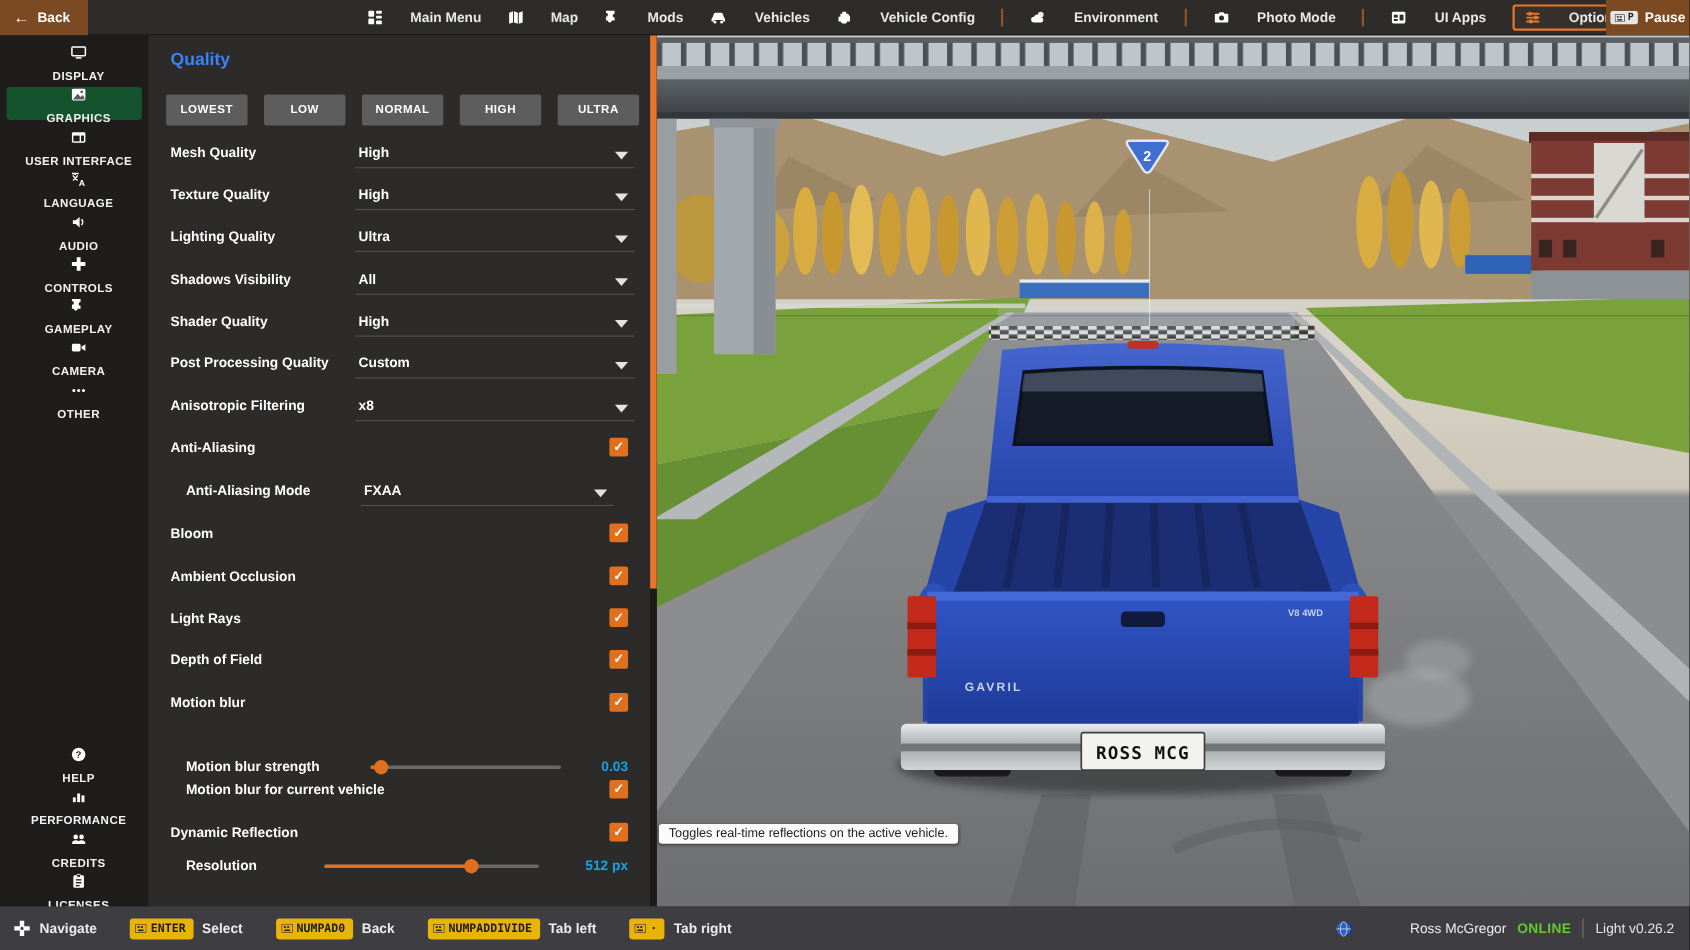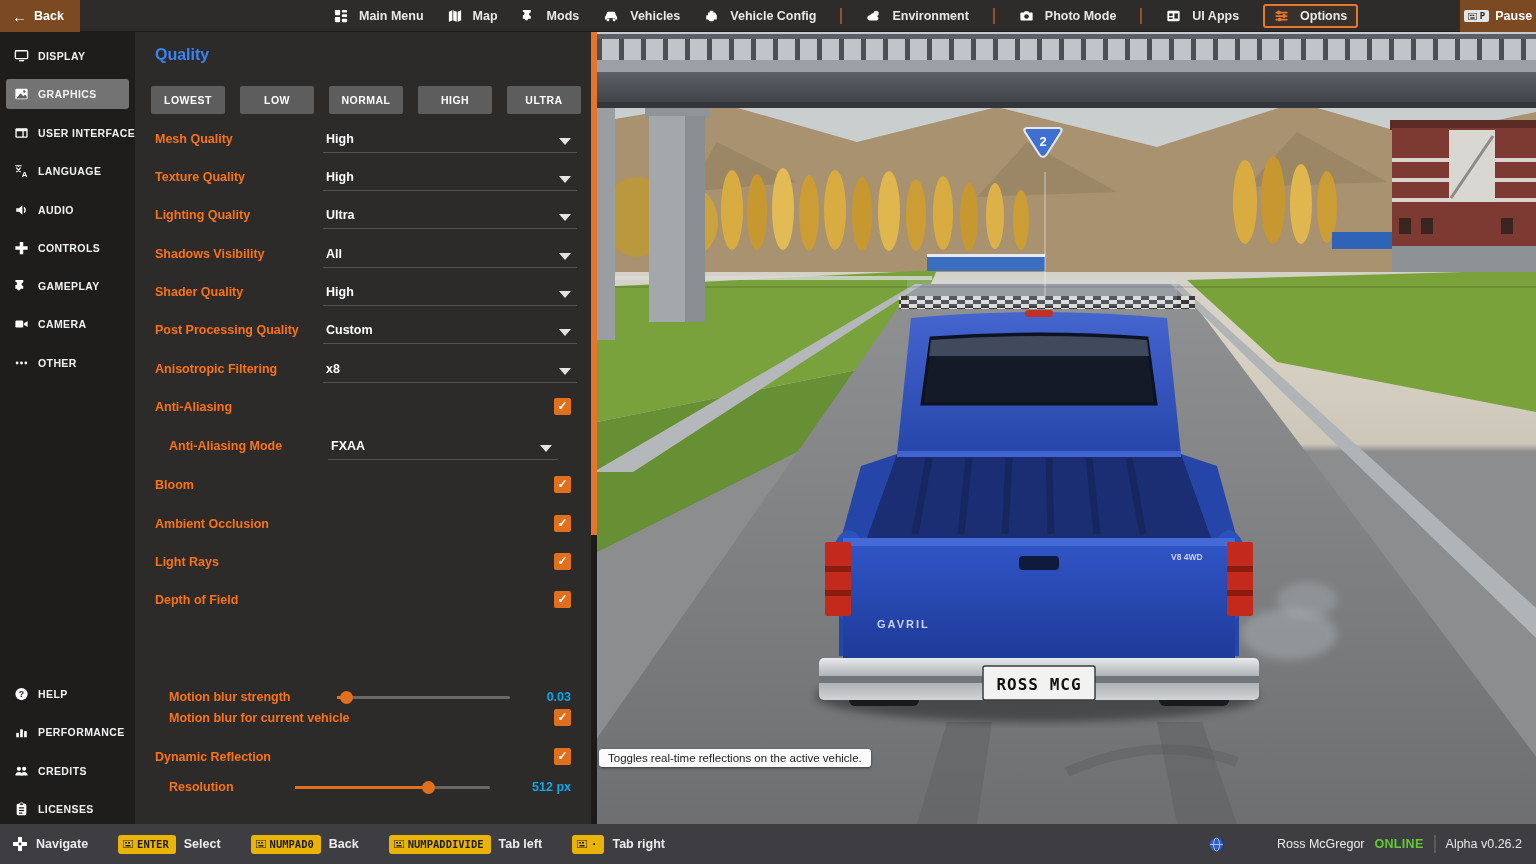--- a/index.html
+++ b/index.html
@@ -9,52 +9,52 @@
 
   
   .topbar { position:absolute; left:0; top:0; width:1536px; height:32px;
     background:#2d2c2b; border-bottom:1px solid #1d1c1b; z-index:40; }
   .back-btn { position:absolute; left:0; top:0; height:32px; width:80px;
     background:#7c4a22; color:#fff; display:flex; align-items:center; gap:7px;
     padding-left:12px; font-size:12.5px; font-weight:bold; cursor:pointer; }
   .back-arrow { font-size:15px; line-height:1; }
   .topnav { position:absolute; left:334px; top:0; height:32px; display:flex;
     align-items:center; gap:24px; color:#e8e8e8; }
-  .topnav .nav-item { display:flex; align-items:center; gap:11px; font-size:12.5px;
+  .topnav .nav-item { display:flex; align-items:center; gap:25px; font-size:12.5px;
     font-weight:bold; white-space:nowrap; cursor:pointer; }
   .topnav .nav-item svg { display:block; }
   .nav-sep { width:2px; height:16px; background:#a35c26; opacity:.85; }
   .nav-item.active { border:2px solid #e8762c; border-radius:3px; padding:3px 9px;
     background:rgba(232,118,44,.06); }
   .nav-item.active svg { color:#e8762c; }
   .pause-btn { position:absolute; right:0; top:0; height:32px; width:76px;
     background:#7c4a22; color:#fff; display:flex; align-items:center; gap:6px;
     justify-content:center; font-size:12.5px; font-weight:bold; cursor:pointer; }
   .minikey { background:#e6e6e6; color:#222; border-radius:2px; font-family:"DejaVu Sans Mono",monospace;
     font-size:9px; font-weight:bold; padding:1px 4px; display:inline-flex; align-items:center; gap:3px; }
 
   
   .sidebar { position:absolute; left:0; top:32px; width:135px; height:792px;
     background:#1e1d1c; z-index:30; }
   .side-item { position:absolute; left:6px; width:123px; height:30px; border-radius:3px;
     display:flex; align-items:center; gap:9px; padding-left:8px; color:#f2f2f2;
-    font-size:10.5px; font-weight:bold; letter-spacing:.4px; cursor:pointer; white-space:nowrap; }
+    font-size:10.5px; font-weight:bold; letter-spacing:.4px; cursor:pointer; white-space:nowrap;flex-direction:column; }
   .side-item svg { flex:0 0 auto; }
-  .side-item.active { background:#737373; }
+  .side-item.active { background:#14532d; }
 
   
   .panel { position:absolute; left:135px; top:32px; width:462px; height:792px;
     background:#2c2b2a; z-index:20; }
   .panel-title { position:absolute; left:20px; top:14px; color:#3b82f6; font-size:16px; font-weight:bold; }
   .presets { position:absolute; left:16px; top:54px; display:flex; gap:15px; }
   .preset-btn { width:74px; height:28px; background:#5d5d5d; border:none; border-radius:2px;
     color:#fff; font-family:"Liberation Sans",sans-serif; font-size:10.5px; font-weight:bold;
     letter-spacing:.5px; cursor:pointer; }
   .row { position:absolute; left:0; width:462px; height:24px; }
-  .rlabel { position:absolute; left:20px; top:3px; color:#f97316; font-size:12.5px; font-weight:bold; }
+  .rlabel { position:absolute; left:20px; top:3px; color:#ffffff; font-size:12.5px; font-weight:bold; }
   .rlabel.ind { left:34px; }
   .selectbox { position:absolute; left:188px; top:0; width:254px; height:24px;
     border-bottom:1px solid #555250; cursor:pointer; }
   .row.ind .selectbox { left:193px; width:230px; }
   .selectbox .val { position:absolute; left:3px; top:3px; color:#fff; font-size:12.5px; font-weight:bold; }
   .caret { position:absolute; right:6px; top:9px; width:0; height:0;
     border-left:6px solid transparent; border-right:6px solid transparent; border-top:7px solid #e3e3e3; }
   .checkbox { position:absolute; right:26px; top:1px; width:17px; height:17px;
     background:#e0701d; border-radius:2px; cursor:pointer; }
   .checkbox.checked::after { content:"\2713"; position:absolute; left:0; top:0; width:17px; height:17px;
@@ -540,20 +540,24 @@
       <div class="checkbox checked"></div>
     </div>
     <div class="row" style="top:520px">
       <span class="rlabel">Light Rays</span>
       <div class="checkbox checked"></div>
     </div>
     <div class="row" style="top:558px">
       <span class="rlabel">Depth of Field</span>
       <div class="checkbox checked"></div>
     </div>
+    <div class="row" style="top:597px">
+      <span class="rlabel">Motion blur</span>
+      <div class="checkbox checked"></div>
+    </div>
     <div class="row slider s-strength" style="top:655px">
       <span class="rlabel ind">Motion blur strength</span>
       <div class="track">
         <div class="fill"></div>
         <div class="knob"></div>
       </div>
       <span class="sval">0.03</span>
     </div>
     <div class="row" style="top:676px">
       <span class="rlabel ind">Motion blur for current vehicle</span>
@@ -636,17 +640,17 @@
     <div class="bb-right">
       <svg width="15" height="15" viewBox="0 0 16 16">
           <circle cx="8" cy="8" r="7" fill="#2f5ec0"></circle>
           <path d="M8,1 a7,7 0 0 1 0,14 a10,7 0 0 0 0,-14 z" fill="#1b3a80"></path>
           <ellipse cx="8" cy="8" rx="3.2" ry="7" fill="none" stroke="#cfd9ee" stroke-width=".8"></ellipse>
           <line x1="1" y1="8" x2="15" y2="8" stroke="#cfd9ee" stroke-width=".8"></line>
         </svg>
       <span class="username">Ross McGregor</span>
       <span class="online">ONLINE</span>
       <span class="bb-div"></span>
-      <span class="version">Alpha v0.26.2</span>
+      <span class="version">Light v0.26.2</span>
     </div>
   </div>
 
 </div>
 
 </body></html>

